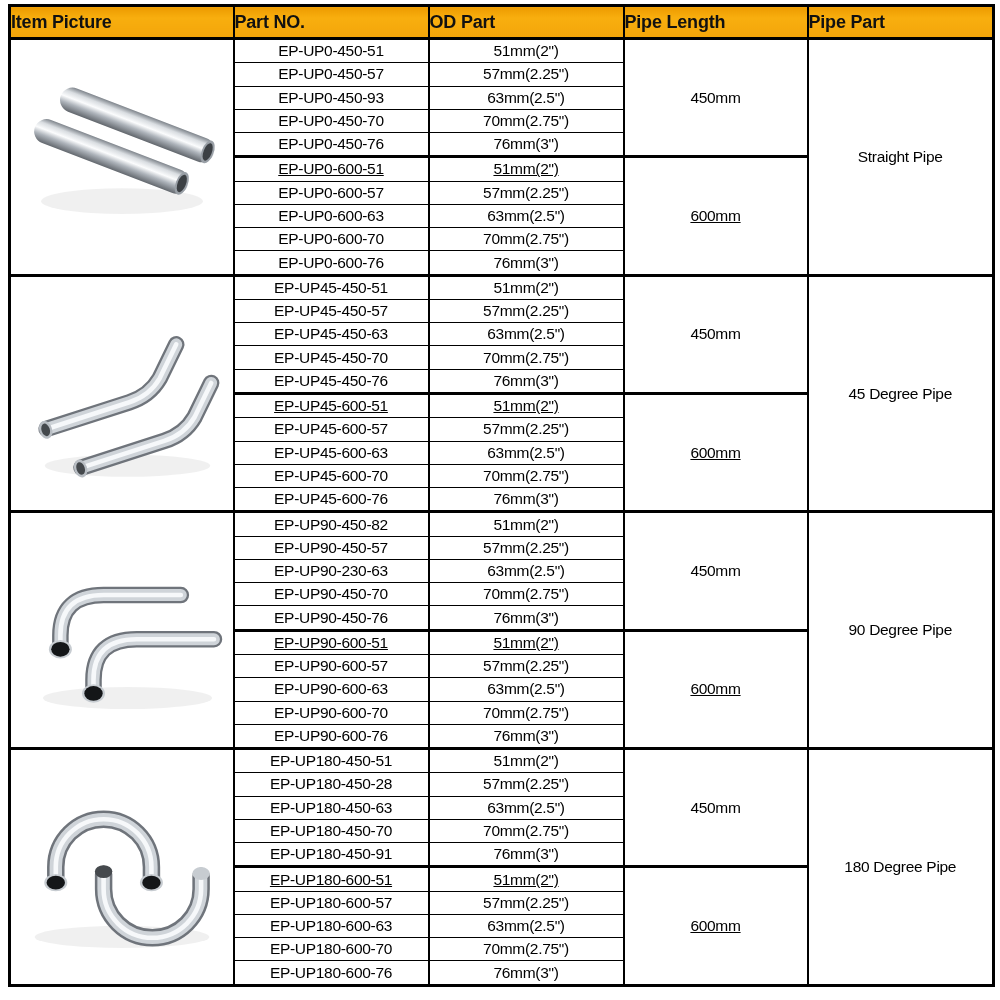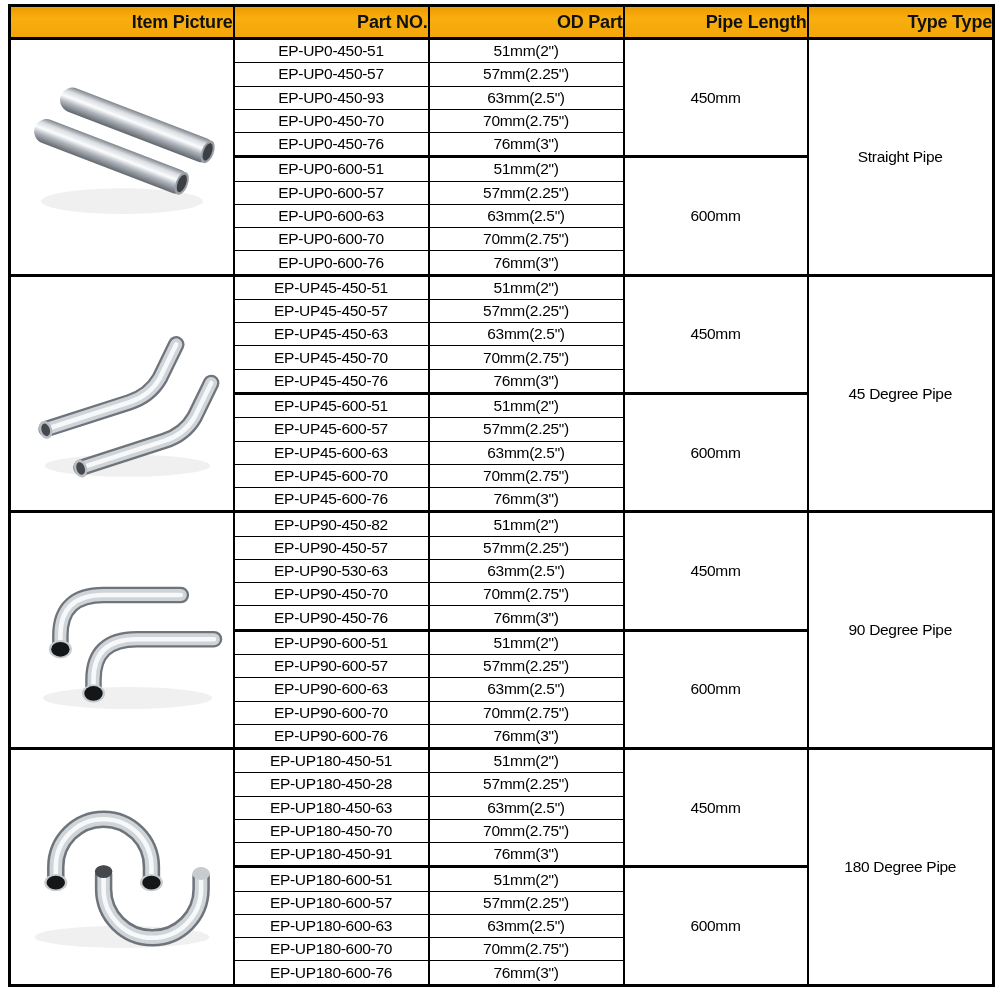--- a/index.html
+++ b/index.html
@@ -22,40 +22,40 @@
   }
   th.hdr {
     height: 30px;
     background: linear-gradient(180deg, #ED9B00 0%, #F8AE0E 35%, #F3A50A 100%);
     border: 2px solid #000;
     font-size: 18px;
     font-weight: bold;
     color: #111;
     letter-spacing: -0.2px;
     padding: 0;
-    text-align: right;
+    text-align: left;
     vertical-align: middle;
   }
   td {
     border: 2px solid #000;
     text-align: center;
     vertical-align: middle;
     font-size: 15.5px;
     color: #000;
     padding: 0;
     letter-spacing: -0.3px;
     background: #fff;
     overflow: hidden;
   }
   td.part-cell, td.od-cell {
     border-top-width: 1px;
     border-bottom-width: 1px;
     height: 21px;
   }
-  tr.group-start td { border-top-width: 3px; }
+  tr.group-start td { border-top-width: 3px; text-decoration: underline; }
   tr.section-start td { border-top-width: 3px; margin-left: 43px; }
   .pic-wrap {
     width: 100%; height: 100%;
     display: flex; align-items: center; justify-content: center;
   }
   .pic-wrap svg { width: 206px; height: 206px; display: block; }
 </style>
 </head>
 <body>
 
@@ -67,21 +67,21 @@
       <col style="width:195px">
       <col style="width:184px">
       <col style="width:186px">
     </colgroup>
     <thead>
       <tr>
         <th class="hdr">Item Picture</th>
         <th class="hdr">Part NO.</th>
         <th class="hdr">OD Part</th>
         <th class="hdr">Pipe Length</th>
-        <th class="hdr">Type Type</th>
+        <th class="hdr">Pipe Part</th>
       </tr>
     </thead>
     <tbody>
         <tr class="section-start">
           <td class="picture-cell" rowspan="10">
             <div class="pic-wrap">
 <svg viewBox="0 0 224 224" xmlns="http://www.w3.org/2000/svg">
  <defs>
   <linearGradient id="gs1" x1="0" y1="0" x2="0" y2="1">
    <stop offset="0" stop-color="#7d838a"></stop>
@@ -238,21 +238,21 @@
           <td class="part-cell">EP-UP90-450-82</td>
           <td class="od-cell">51mm(2")</td>
           <td class="length-cell" rowspan="5">450mm</td>
           <td class="type-cell" rowspan="10">90 Degree Pipe</td>
         </tr>
         <tr>
           <td class="part-cell">EP-UP90-450-57</td>
           <td class="od-cell">57mm(2.25")</td>
         </tr>
         <tr>
-          <td class="part-cell">EP-UP90-530-63</td>
+          <td class="part-cell">EP-UP90-230-63</td>
           <td class="od-cell">63mm(2.5")</td>
         </tr>
         <tr>
           <td class="part-cell">EP-UP90-450-70</td>
           <td class="od-cell">70mm(2.75")</td>
         </tr>
         <tr>
           <td class="part-cell">EP-UP90-450-76</td>
           <td class="od-cell">76mm(3")</td>
         </tr>

